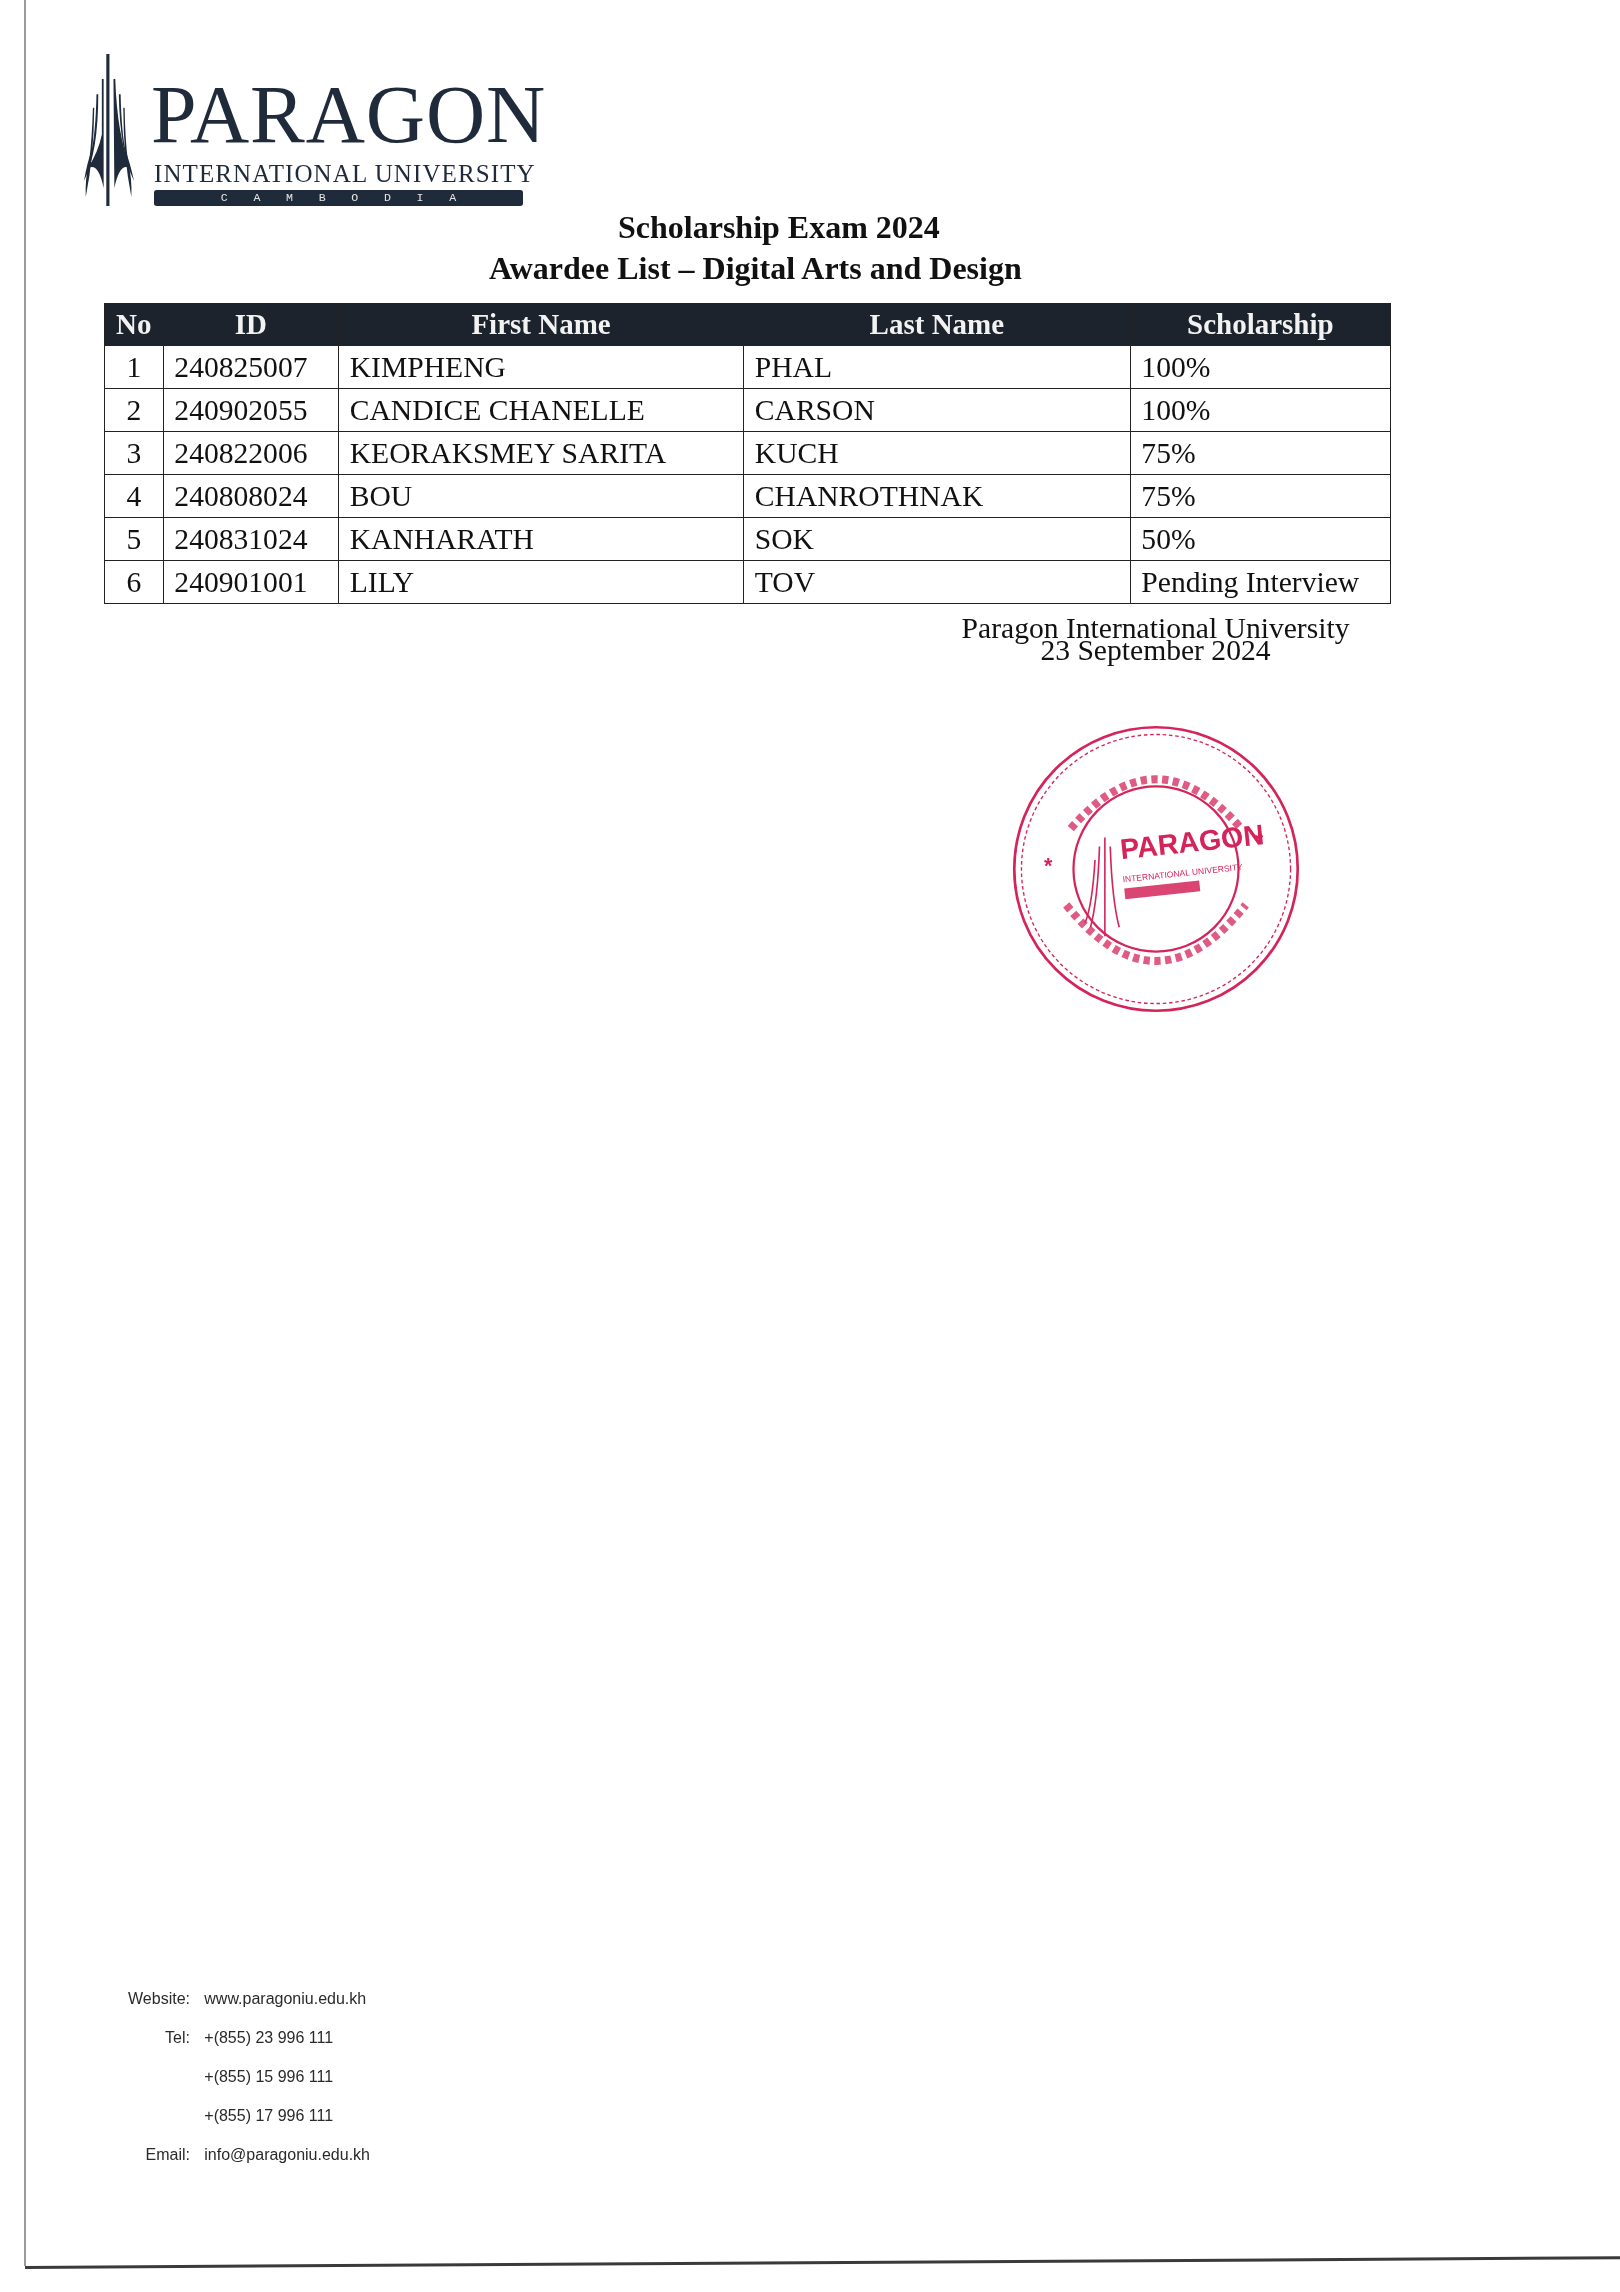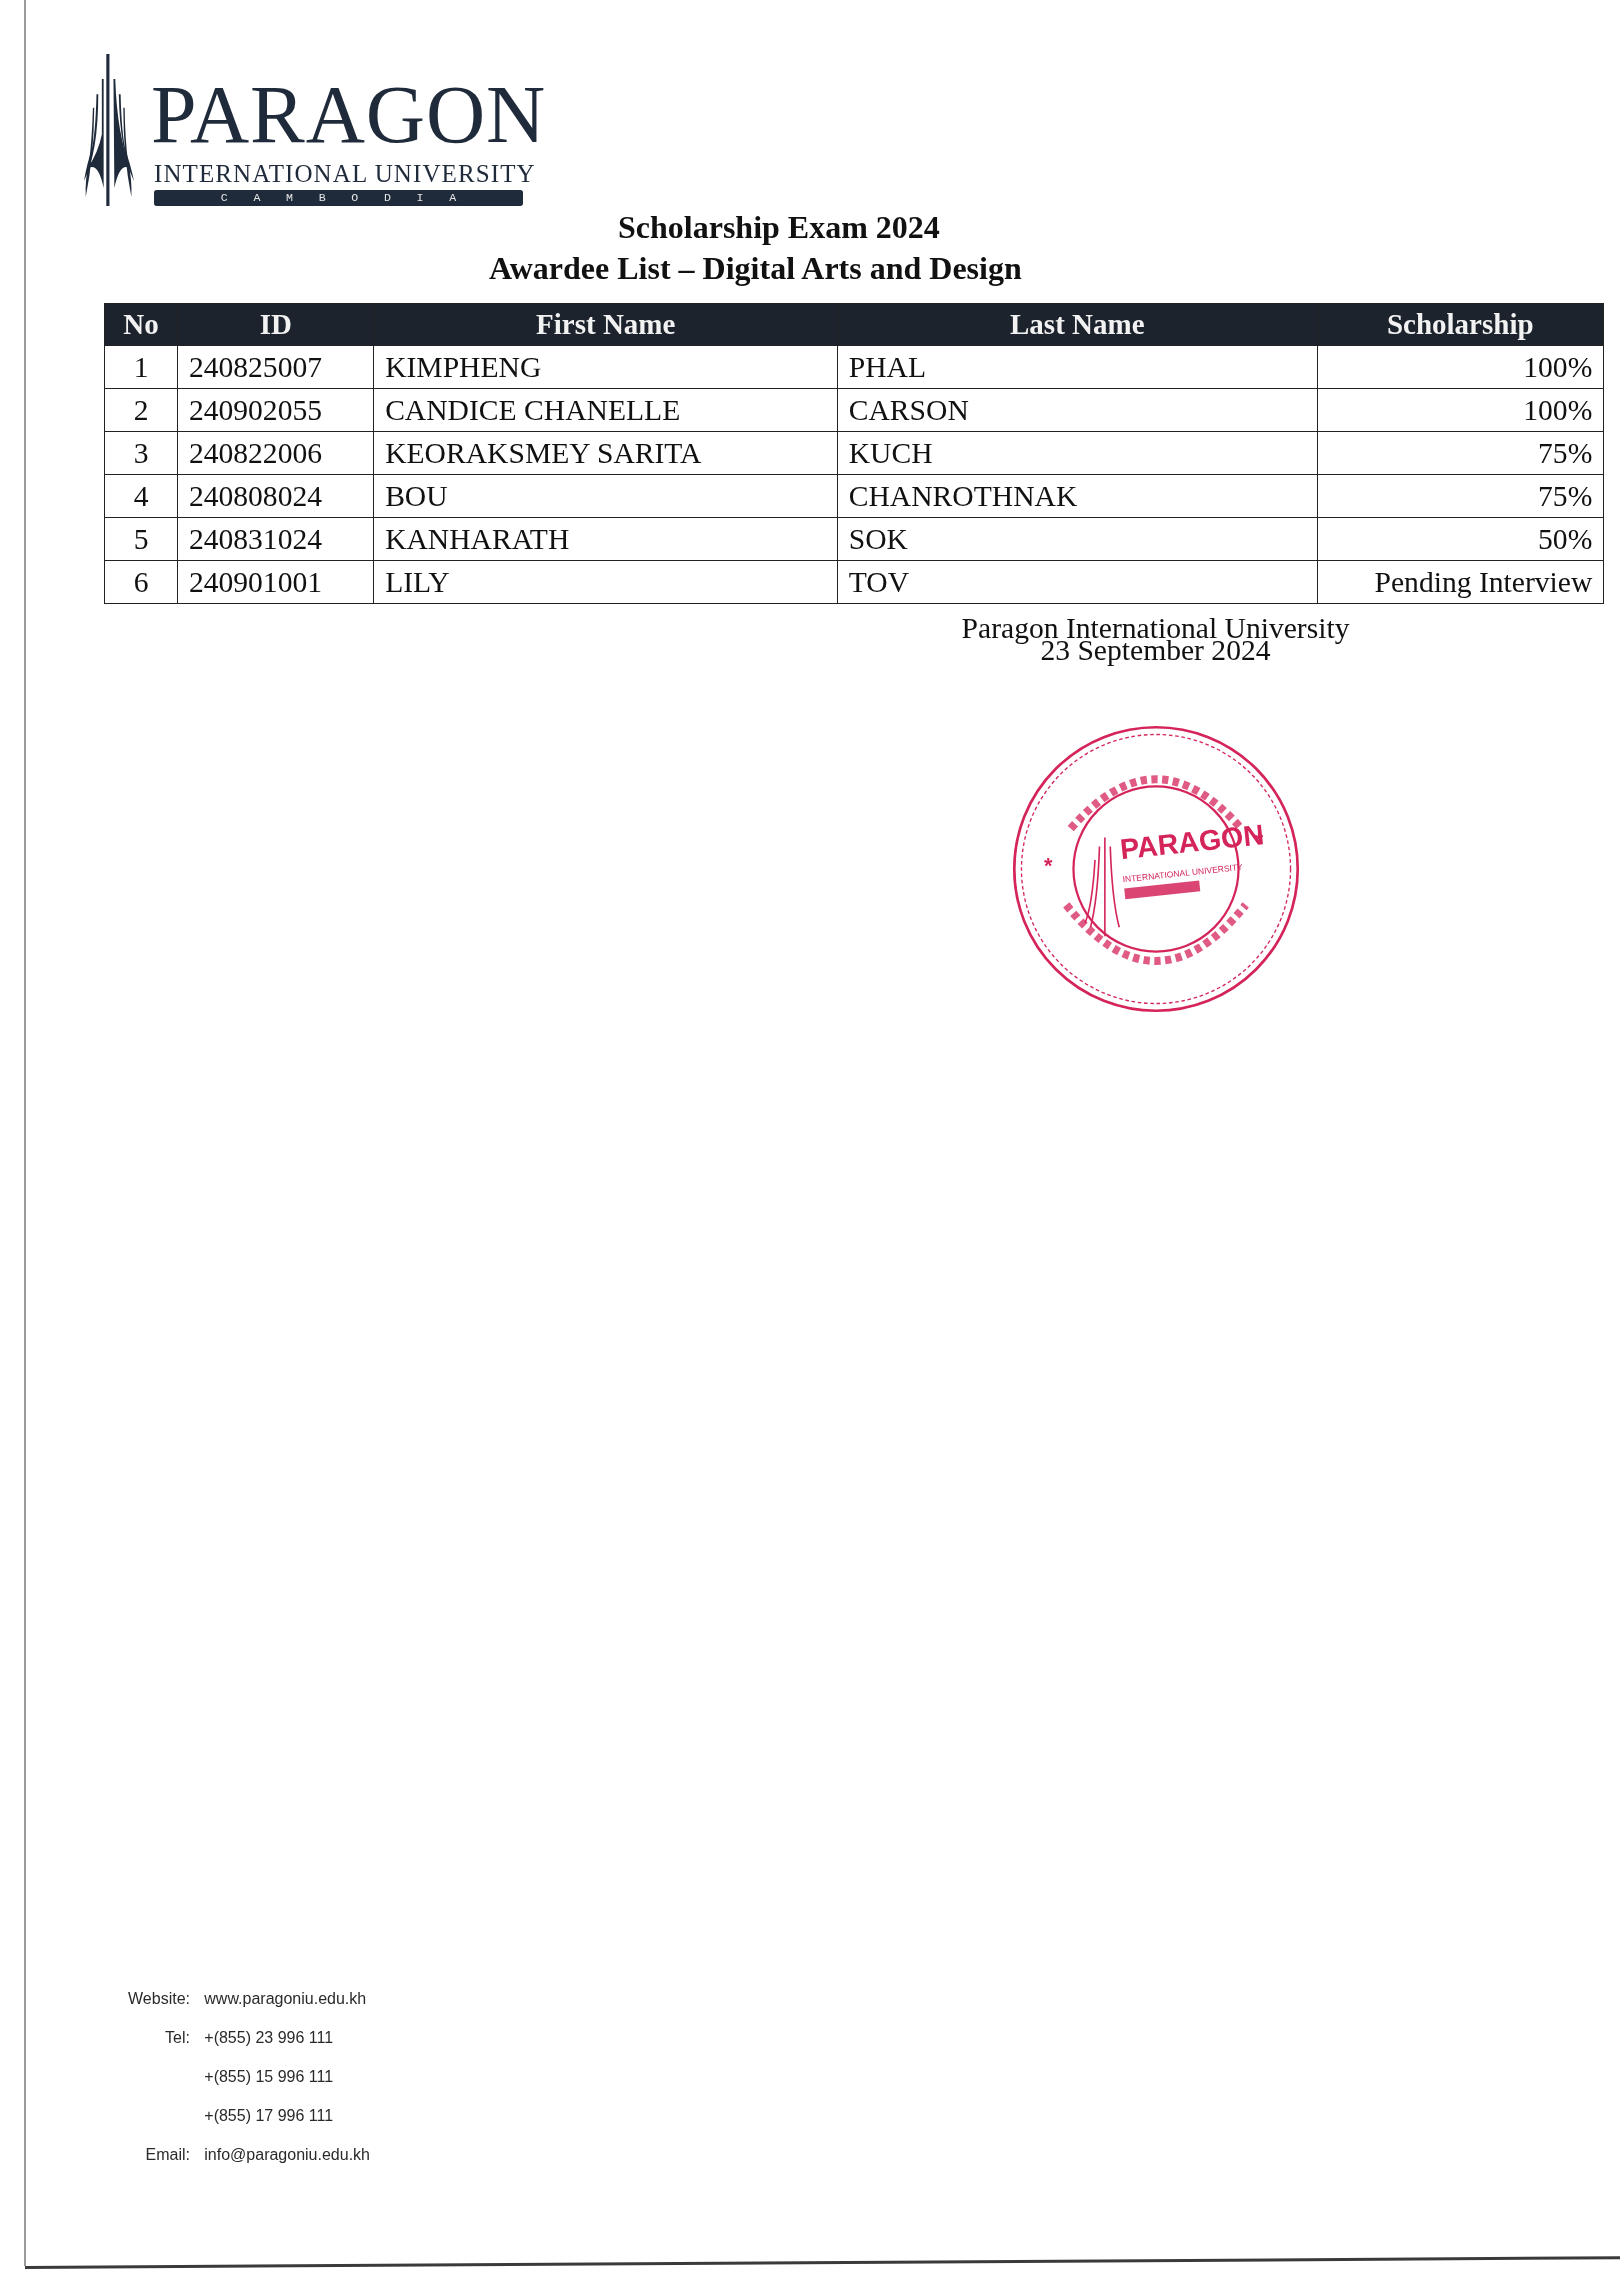--- a/index.html
+++ b/index.html
@@ -14,26 +14,26 @@
   .logo { position:absolute; left:82px; top:54px; width:510px; height:152px; }
   .logo-mark { position:absolute; left:0; top:0; width:54px; height:152px; }
   .logo-word { position:absolute; left:69px; top:19.7px; font-family:"Liberation Serif", serif; font-size:82px; line-height:82px; color:#1f2a3a; letter-spacing:0.9px; }
   .logo-sub { position:absolute; left:72px; top:106px; font-family:"Liberation Serif", serif; font-size:25px; line-height:27px; color:#1f2a3a; letter-spacing:1.1px; }
   .logo-bar { position:absolute; left:72px; top:136px; width:369px; height:16px; background:#1f2a3a; border-radius:2.7px;
     color:#e6e6e6; font-family:"Liberation Mono", monospace; font-size:11.6px; line-height:16px; display:flex; justify-content:space-around; padding:0 54px; box-sizing:border-box; }
   .t1 { position:absolute; left:618px; top:208px; font-weight:bold; font-size:32px; line-height:39px; white-space:nowrap; }
   .t2 { position:absolute; left:489px; top:249px; font-weight:bold; font-size:32px; line-height:39px; white-space:nowrap; }
 
   
-  table.awardees { position:absolute; left:104px; top:303px; border-collapse:collapse; width:1500px; font-family:"Liberation Serif", serif; font-size:29.6px; }
+  table.awardees { position:absolute; left:104px; top:303px; border-collapse:collapse; width:1287px; font-family:"Liberation Serif", serif; font-size:29.6px; }
   table.awardees th { background:#1c232c; color:#f2f2f2; font-weight:bold; height:41px; padding:0; border:1.3px solid #222; font-size:29px; }
   table.awardees td { height:42px; padding:0 10.7px; border:1.3px solid #222; white-space:nowrap; }
   td.c-no { text-align:center; padding:0; }
   td.c-id { text-align:left; padding:0 5.4px; }
-  td.c-sch { text-align:right; }
+  td.c-sch { text-align:left; }
   col.w-no { width:69px; } col.w-id { width:185px; } col.w-fn { width:437px; } col.w-ln { width:452px; } col.w-sch { width:270px; }
 
   
   .sig { position:absolute; left:896px; width:519px; text-align:center; font-size:29.6px; line-height:38px; }
 
   
   .stamp { position:absolute; left:1008px; top:721px; width:296px; height:296px; }
 
   
   .footer { position:absolute; left:97px; top:1979px; font-family:"Liberation Sans", sans-serif; font-size:16px; color:#2a2a2a; }

